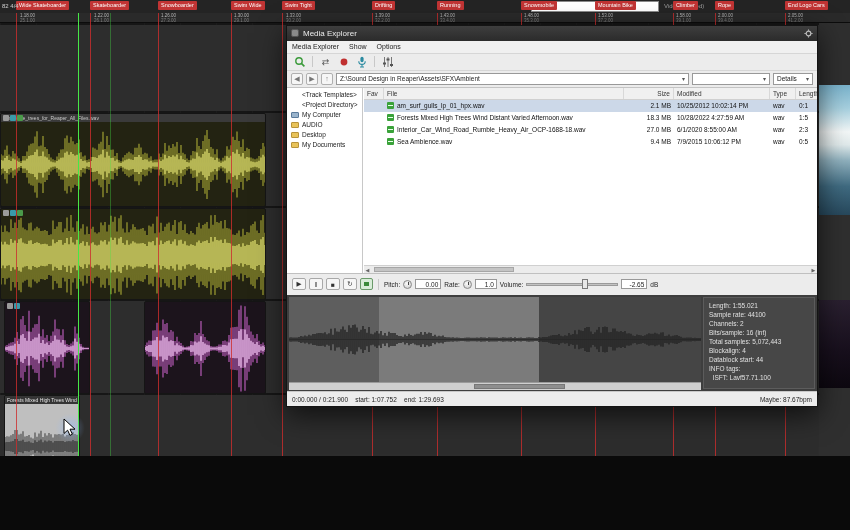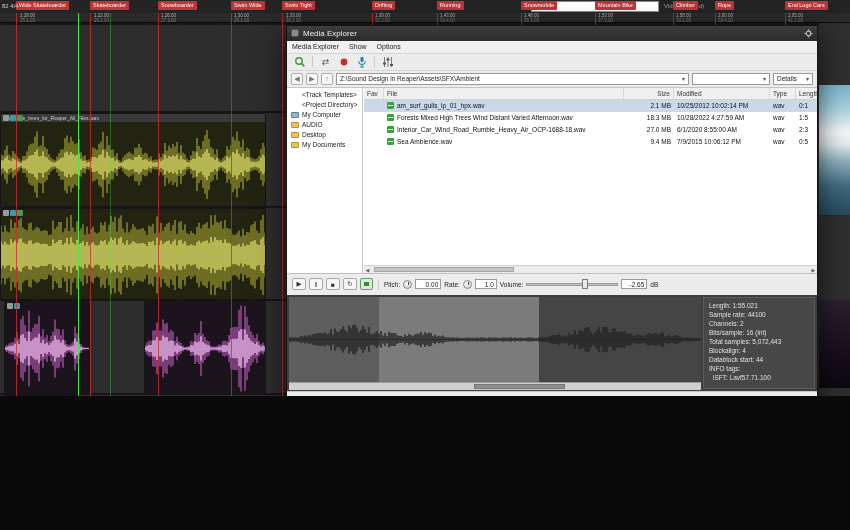--- a/index.html
+++ b/index.html
@@ -1,18 +1,18 @@
 <!DOCTYPE html>
 <html><head>
 <meta charset="utf-8">
 <style>
 *{margin:0;padding:0;box-sizing:border-box}
 html,body{background:#0a0a0a}
 body{font-family:"Liberation Sans",sans-serif}
-#screen{position:relative;width:850px;height:396px;background:#1b1b1b;overflow:hidden}
+#screen{position:relative;width:850px;height:456px;background:#1b1b1b;overflow:hidden}
 
 
 .topbar{position:absolute;left:0;top:0;width:850px;height:13px;background:#242424;z-index:2}
 .tempo{position:absolute;left:2px;top:3px;font-size:6px;color:#cfcfcf;z-index:5}
 .filterbox{position:absolute;left:531px;top:1px;width:128px;height:11px;background:#fff;border:1px solid #8a8a8a;z-index:3;font-size:6.5px;padding:0 2px}
 .videotitle{position:absolute;left:664px;top:3px;font-size:6px;color:#9a9a9a;z-index:3}
 .mchip{position:absolute;top:1px;height:9px;line-height:9px;background:#c13434;color:#fff;font-size:5.5px;padding:0 3px;border-radius:1px;white-space:nowrap;z-index:4}
 .ruler{position:absolute;left:0;top:13px;width:850px;height:10px;background:#2a2a2a;border-bottom:1px solid #0c0c0c;z-index:3}
 .rlabel{position:absolute;top:13px;z-index:3;line-height:5px;white-space:nowrap}
 .rlabel .t1{display:block;font-size:4.5px;color:#b5b5b5}

